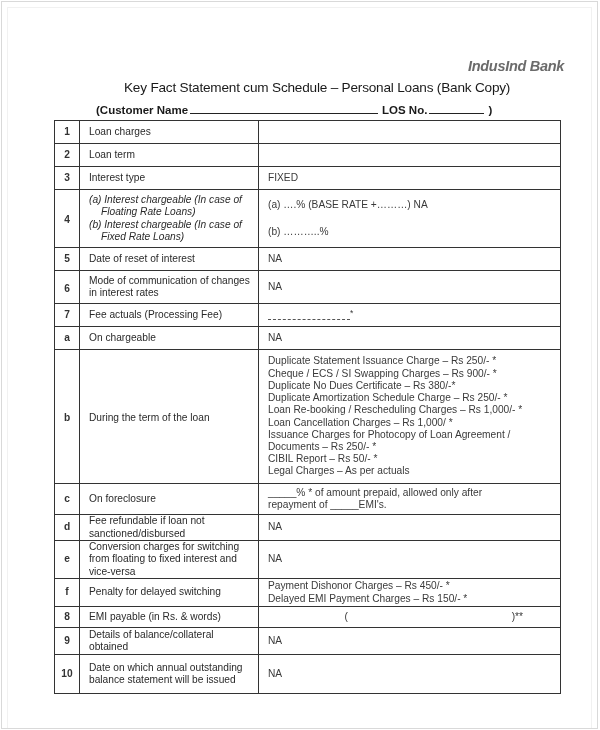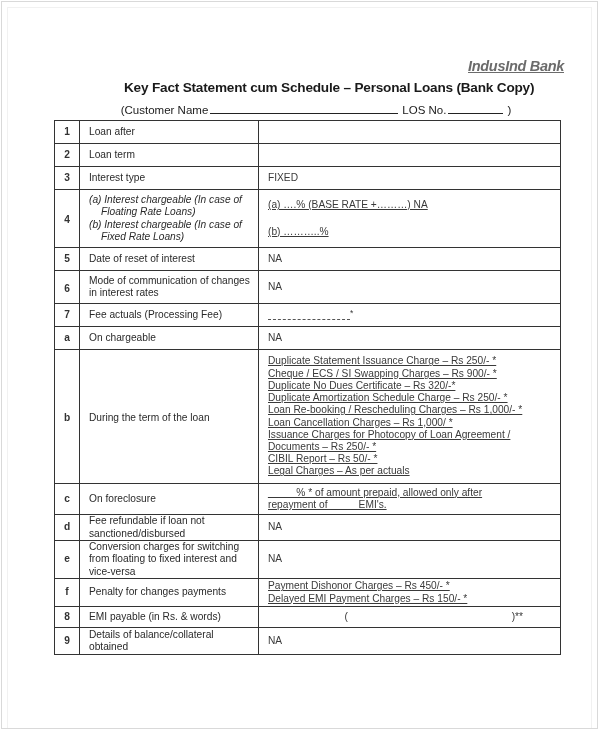--- a/index.html
+++ b/index.html
@@ -12,69 +12,68 @@
     }
     .page-frame-inner {
       position: absolute; left: 5px; top: 5px; right: 5px; bottom: 0;
       border-left: 1px solid #f1f1f1; border-right: 1px solid #f1f1f1; border-top: 1px solid #f1f1f1;
     }
 
     .brand {
       position: absolute; left: 380px; top: 58px; width: 184px; text-align: right;
       font-size: 14.5px; font-weight: bold; font-style: italic; color: #6b6b6b;
       letter-spacing: -0.3px;
-      text-decoration: underline;
     }
     .title {
       position: absolute; left: 96px; top: 80px; width: 440px;
-      font-size: 13.6px; font-weight: bold; color: #1a1a1a; letter-spacing: -0.2px;
+      font-size: 13.6px; font-weight: normal; color: #1a1a1a; letter-spacing: -0.2px;
       white-space: nowrap;
       padding-left: 28px;
     }
     .subline {
       position: absolute; left: 96px; top: 104px; width: 440px;
-      font-size: 11.5px; font-weight: normal; color: #1a1a1a; white-space: nowrap; text-align: center;
+      font-size: 11.5px; font-weight: bold; color: #1a1a1a; white-space: nowrap;
     }
     .subline .blank { display: inline-block; border-bottom: 1px solid #222; vertical-align: baseline; height: 10px; }
     .blank-name { width: 188px; margin: 0 4px 0 2px; }
     .blank-los { width: 55px; margin: 0 4px 0 2px; }
 
     table.kfs {
       position: absolute; left: 54px; top: 120px; width: 507px;
       border-collapse: collapse; font-size: 10.2px; color: #2a2a2a;
     }
     table.kfs td {
       border: 1.3px solid #333; vertical-align: middle; line-height: 12.2px;
     }
     td.num { width: 25px; text-align: center; font-weight: bold; color: #333; }
     td.lbl { width: 179px; padding: 0 5px 0 9px; }
     td.val { padding: 0 6px 0 9px; color: #3a3a3a; }
     td.top { vertical-align: top; padding-top: 4px; }
-    .line { display: block; text-decoration: underline; }
+    .line { display: block; }
     .uline { display: inline-block; border-bottom: 1px dashed #555; height: 9px; }
     .hang { padding-left: 12px; text-indent: -12px; display: block; font-style: italic; }
   </style>
 </head>
 <body>
 
 <div class="page-frame">
   <div class="page-frame-inner"></div>
 </div>
 
 <div class="brand">IndusInd Bank</div>
 <div class="title">Key Fact Statement cum Schedule – Personal Loans (Bank Copy)</div>
 <div class="subline">
   <span>(Customer Name</span><span class="blank blank-name"></span><span>LOS No.</span><span class="blank blank-los"></span><span>)</span>
 </div>
 
 <table class="kfs">
   <tbody>
       <tr style="height:23px">
     <td class="num">1</td>
-    <td class="lbl">Loan after</td>
+    <td class="lbl">Loan charges</td>
     <td class="val"></td>
   </tr>
   <tr style="height:23px">
     <td class="num">2</td>
     <td class="lbl">Loan term</td>
     <td class="val"></td>
   </tr>
   <tr style="height:23px">
     <td class="num">3</td>
     <td class="lbl">Interest type</td>
@@ -110,21 +109,21 @@
     <td class="num">a</td>
     <td class="lbl">On chargeable</td>
     <td class="val">NA</td>
   </tr>
   <tr style="height:134px">
     <td class="num top">b</td>
     <td class="lbl top">During the term of the loan</td>
     <td class="val">
       <span class="line">Duplicate Statement Issuance Charge – Rs  250/- *</span>
       <span class="line">Cheque / ECS / SI Swapping Charges – Rs  900/- *</span>
-      <span class="line">Duplicate No Dues Certificate – Rs  320/-*</span>
+      <span class="line">Duplicate No Dues Certificate – Rs  380/-*</span>
       <span class="line">Duplicate Amortization Schedule Charge – Rs  250/- *</span>
       <span class="line">Loan Re-booking / Rescheduling Charges – Rs 1,000/- *</span>
       <span class="line">Loan Cancellation Charges – Rs  1,000/ *</span>
       <span class="line">Issuance Charges for Photocopy of Loan Agreement /</span>
       <span class="line">Documents – Rs  250/- *</span>
       <span class="line">CIBIL Report – Rs  50/- *</span>
       <span class="line">Legal Charges – As per actuals</span>
     </td>
   </tr>
   <tr style="height:31px">
@@ -140,32 +139,37 @@
     <td class="lbl">Fee refundable if loan not sanctioned/disbursed</td>
     <td class="val">NA</td>
   </tr>
   <tr style="height:38px">
     <td class="num">e</td>
     <td class="lbl">Conversion charges for switching from floating to fixed interest and vice-versa</td>
     <td class="val">NA</td>
   </tr>
   <tr style="height:28px">
     <td class="num">f</td>
-    <td class="lbl">Penalty for changes payments</td>
+    <td class="lbl">Penalty for delayed switching</td>
     <td class="val">
       <span class="line">Payment Dishonor Charges – Rs 450/- *</span>
       <span class="line">Delayed EMI Payment Charges – Rs 150/- *</span>
     </td>
   </tr>
   <tr style="height:21px">
     <td class="num">8</td>
     <td class="lbl">EMI payable (in Rs. &amp; words)</td>
     <td class="val">
       <span style="display:inline-block;width:80px;text-align:right">(</span><span style="display:inline-block;width:175px;text-align:right">)**</span>
     </td>
   </tr>
   <tr style="height:27px">
     <td class="num">9</td>
     <td class="lbl">Details of balance/collateral obtained</td>
     <td class="val">NA</td>
   </tr>
+  <tr style="height:39px">
+    <td class="num">10</td>
+    <td class="lbl">Date on which annual outstanding balance statement will be issued</td>
+    <td class="val">NA</td>
+  </tr>
 </tbody>
   </table>
 
 </body></html>

